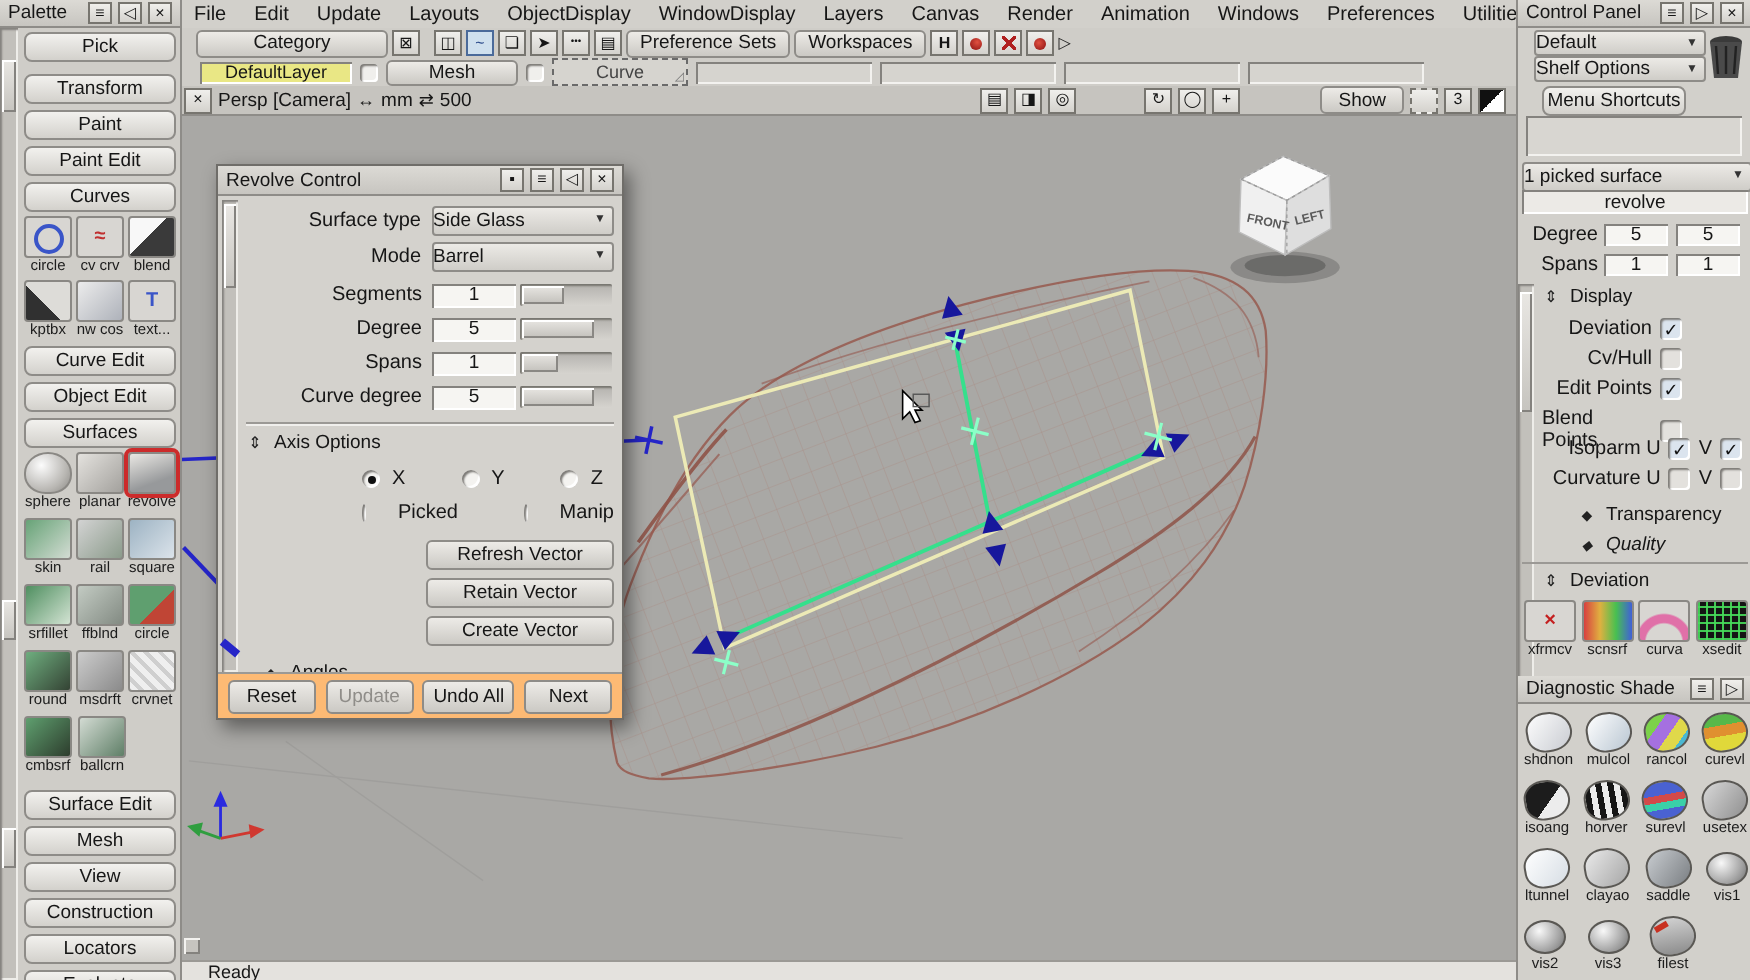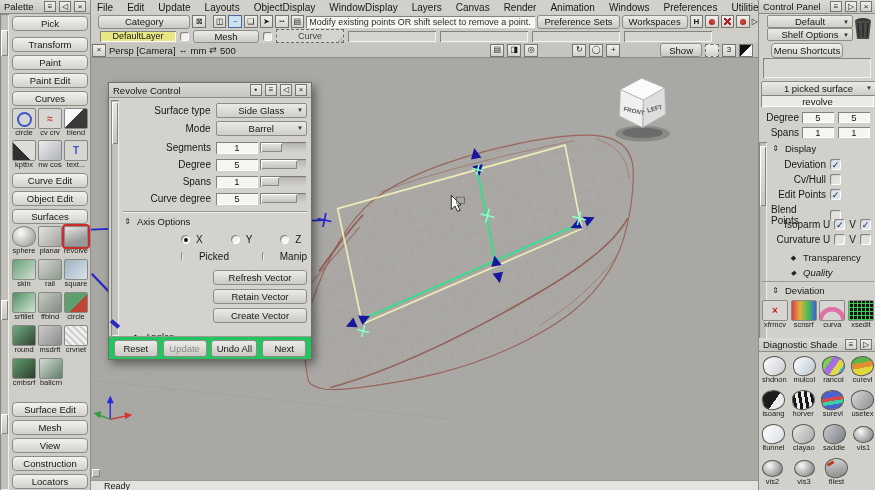--- a/index.html
+++ b/index.html
@@ -7,21 +7,21 @@
         font-family:"Liberation Sans",sans-serif;font-size:10px;color:#161616;}
   .abs{position:absolute;}
   .flex{display:flex;align-items:center;}
   .bo{box-shadow:inset 1px 1px 0 #f3f2ef, inset -1px -1px 0 #84827e;}
   .bi{box-shadow:inset 1px 1px 0 #84827e, inset -1px -1px 0 #f3f2ef;}
   .btn{display:flex;align-items:center;justify-content:center;background:linear-gradient(#edebe7,#cbc9c4);
        border:1px solid #8e8c88;border-radius:3px;font-size:9.5px;cursor:default;white-space:nowrap;}
   .btn.dis{color:#8f8d89;}
   .field{background:#f6f5f2;box-shadow:inset 1px 1px 0 #84827e, inset -1px -1px 0 #fff;
          display:flex;align-items:center;justify-content:center;font-size:9.5px;}
-  .drop{display:flex;align-items:center;justify-content:center;background:linear-gradient(#eceae6,#cfcdc8);
+  .drop{display:flex;align-items:center;background:linear-gradient(#eceae6,#cfcdc8);
         border:1px solid #8e8c88;border-radius:2px;font-size:9.5px;position:relative;}
   .drop .dar{position:absolute;right:3px;top:3px;font-size:6px;color:#333;}
   .ttl{background:linear-gradient(#dcdad5,#c7c5c0);border-bottom:1px solid #8e8c88;display:flex;
        align-items:center;font-size:9.5px;padding:0 4px;gap:3px;}
   .wicon{width:12px;height:11px;border:1px solid #77756f;background:linear-gradient(#f0efec,#d4d2cd);
          display:flex;align-items:center;justify-content:center;font-size:8px;line-height:1;}
   .sp{flex:1;}
   .ptab{background:linear-gradient(#f2f1ee,#d3d1cc);border:1px solid #8e8c88;border-radius:4px;
         text-align:center;font-size:9.5px;line-height:13px;height:13px;}
   .cell{text-align:center;}
@@ -228,21 +228,20 @@
   <div class="abs flex" style="left:90px;top:14px;width:668px;height:15px;background:#cfcdc8;border-bottom:1px solid #9b9995;gap:2px;">
     <div class="btn" style="width:94px;height:12px;margin-left:8px;">Category</div>
     <div class="wicon">⊠</div>
     <span style="width:3px;"></span>
     <div class="wicon">◫</div>
     <div class="wicon" style="background:#cfe0ee;border-color:#4a6a9a;color:#2a4a8a;">~</div>
     <div class="wicon">❏</div>
     <div class="wicon">➤</div>
     <div class="wicon" style="font-size:5px;">•••</div>
     <div class="wicon">▤</div>
-    <div class="field" style="width:232px;height:12px;justify-content:flex-start;padding:0 3px;font-size:9px;color:#2c2c2c;white-space:nowrap;overflow:hidden;">Modify existing points OR shift select to remove a point.</div>
     <div class="btn" style="height:12px;padding:0 6px;">Preference Sets</div>
     <div class="btn" style="height:12px;padding:0 6px;">Workspaces</div>
     <div class="wicon" style="font-weight:bold;">H</div>
     <div class="wicon">
         <span style="width:6px;height:6px;border-radius:50%;background:radial-gradient(circle at 60% 35%,#e05040,#8a1010);"></span>
       </div>
     <div class="wicon">
         <span style="width:7px;height:7px;background:linear-gradient(45deg,transparent 40%,#b02020 40% 60%,transparent 60%),linear-gradient(-45deg,transparent 40%,#b02020 40% 60%,transparent 60%);"></span>
       </div>
     <div class="wicon">
@@ -408,21 +407,21 @@
         <div class="cell">
             <div class="tool i-cmbsrf"></div>
             <div class="lbl">cmbsrf</div>
           </div>
         <div class="cell">
             <div class="tool i-ballcrn"></div>
             <div class="lbl">ballcrn</div>
           </div>
       </div>
 
-      <div class="ptab" style="margin:15px 0 3px;">Surface Edit</div>
+      <div class="ptab" style="margin:8px 0 3px;">Surface Edit</div>
       <div class="ptab" style="margin-bottom:3px;">Mesh</div>
       <div class="ptab" style="margin-bottom:3px;">View</div>
       <div class="ptab" style="margin-bottom:3px;">Construction</div>
       <div class="ptab" style="margin-bottom:3px;">Locators</div>
       <div class="ptab">Evaluate</div>
     </div>
   </div>
 
   <div class="abs" style="left:108px;top:82px;width:202px;height:276px;background:#d4d2cd;border:1px solid #6f6d69;box-shadow:3px 4px 9px rgba(0,0,0,.45);">
     <div class="ttl" style="height:14px;">
@@ -513,21 +512,21 @@
       <div class="btn" style="width:92px;height:13px;margin:8px 0 0 90px;">Refresh Vector</div>
       <div class="btn" style="width:92px;height:13px;margin:4px 0 0 90px;">Retain Vector</div>
       <div class="btn" style="width:92px;height:13px;margin:4px 0 0 90px;">Create Vector</div>
 
       <div class="sec" style="margin:8px 0 0 8px;">
         <span class="secg" style="font-size:7px;">◆</span>
         <span>Angles</span>
       </div>
     </div>
 
-    <div class="abs flex" style="left:0;bottom:0;width:100%;height:22px;border-top:1px solid #9b9995;background:#22c55e;justify-content:space-evenly;">
+    <div class="abs flex" style="left:0;bottom:0;width:100%;height:22px;border-top:1px solid #9b9995;background:#fdba74;justify-content:space-evenly;">
       <div class="btn" style="width:42px;height:15px;">Reset</div>
       <div class="btn dis" style="width:42px;height:15px;">Update</div>
       <div class="btn" style="width:44px;height:15px;">Undo All</div>
       <div class="btn" style="width:42px;height:15px;">Next</div>
     </div>
   </div>
 
   <div class="abs" style="left:758px;top:0;width:117px;height:490px;background:#d2d0cb;border-left:1px solid #8e8c88;">
     <div class="ttl" style="height:13px;">
       <span>Control Panel</span>

